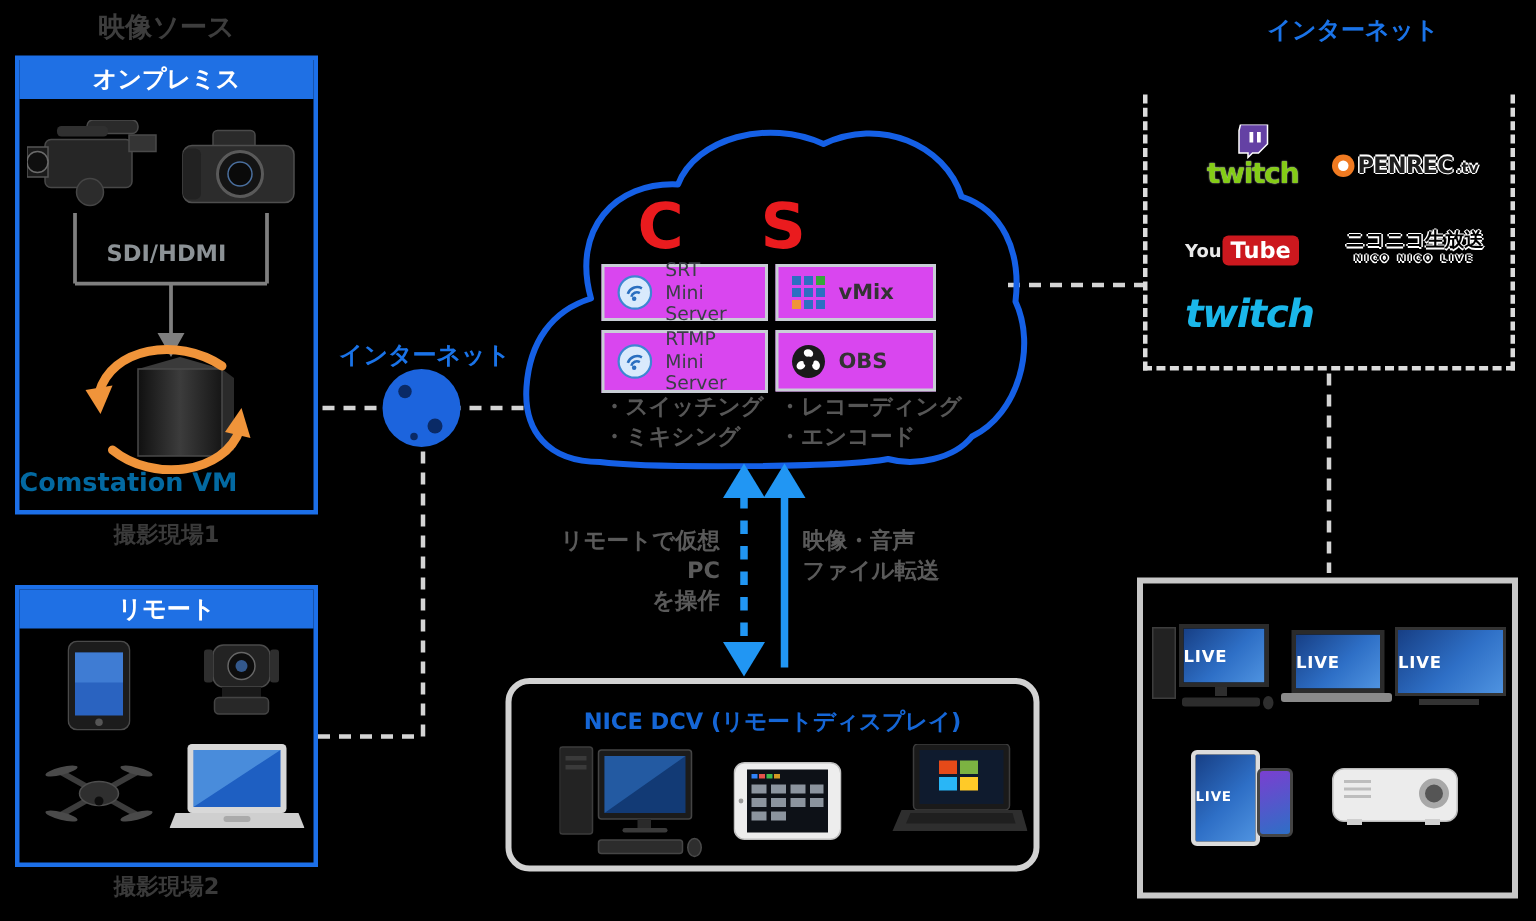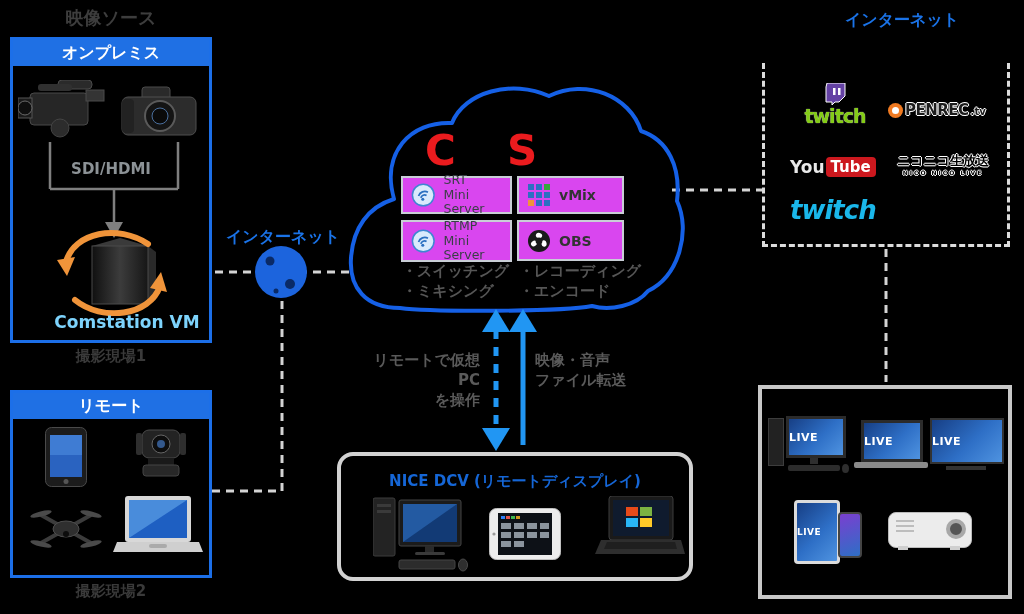--- a/index.html
+++ b/index.html
@@ -46,21 +46,21 @@
   .openrec{display:flex;align-items:baseline;gap:2px;}
   .openrec-circle{width:15px;height:15px;border-radius:50%;background:#f07a21;
                   position:relative;align-self:center;}
   .openrec-circle::after{content:"";position:absolute;left:4px;top:4px;width:7px;height:7px;
                   border-radius:50%;background:#fff;}
   .openrec-txt{color:#1d1d1d;font-weight:800;font-size:15px;letter-spacing:-0.5px;
                text-shadow:-1px 0 #fff,1px 0 #fff,0 -1px #fff,0 1px #fff;}
   .openrec-tv{color:#1d1d1d;font-weight:800;font-size:10px;
               text-shadow:-1px 0 #fff,1px 0 #fff,0 -1px #fff,0 1px #fff;}
   .yt{display:flex;align-items:center;gap:1px;}
-  .yt-you{color:#e9e9e9;font-weight:bold;font-size:17px;}
+  .yt-you{color:#e9e9e9;font-weight:bold;font-size:12px;}
   .yt-tube{background:#cc181e;color:#fff;font-weight:bold;font-size:15px;border-radius:4px;
            padding:1px 5px;}
   .nico{text-align:center;line-height:1.2;}
   .nico-main{color:#000;font-weight:900;font-size:13px;white-space:nowrap;
              text-shadow:-1px 0 #fff,1px 0 #fff,0 -1px #fff,0 1px #fff;}
   .nico-sub{color:#000;font-weight:bold;font-size:6px;letter-spacing:2px;
             text-shadow:-1px 0 #fff,1px 0 #fff,0 -1px #fff,0 1px #fff;}
   .vimeo-txt{color:#1ab7ea;font-weight:900;font-size:26px;letter-spacing:-1px;
              font-style:italic;}
 
@@ -155,21 +155,21 @@
       </defs>
       <polygon points="46,22 74,14 102,22 74,30" fill="#3a3a3a"></polygon>
       <polygon points="102,22 110,28 110,76 102,80" fill="#2a2a2a"></polygon>
       <rect x="46" y="22" width="56" height="58" fill="url(#srvg)" stroke="#4a4a4a" stroke-width="1"></rect>
       <path d="M102 20 C 72 0 28 8 20 38" stroke="#f0943a" stroke-width="6" fill="none" stroke-linecap="round"></path>
       <polygon points="11,36 29,33 21,52" fill="#f0943a"></polygon>
       <path d="M29 76 C 56 98 104 92 114 62" stroke="#f0943a" stroke-width="6" fill="none" stroke-linecap="round"></path>
       <polygon points="104,64 121,68 115,48" fill="#f0943a"></polygon>
     </svg>
 
-    <div class="abs" style="left:0;top:272px;width:228px;text-align:center;color:#7dd3fc;
+    <div class="abs" style="left:0;top:272px;width:228px;color:#0369a1;
          font-weight:bold;font-size:17px;">Comstation VM</div>
   </div>
   <div class="abs layer2 caption" style="left:10px;top:347px;width:202px;">撮影現場1</div>
 
   <div class="abs layer2 src-box" style="left:10px;top:390px;width:202px;height:188px;">
     <div class="src-hdr">リモート</div>
 
     <svg class="abs" style="left:32px;top:34px;" width="42" height="60" viewBox="0 0 42 60">
       <rect x="0.5" y="0.5" width="41" height="59" rx="6" fill="#1c1c1c" stroke="#4a4a4a"></rect>
       <rect x="5" y="8" width="32" height="42" fill="#2a63c0"></rect>

